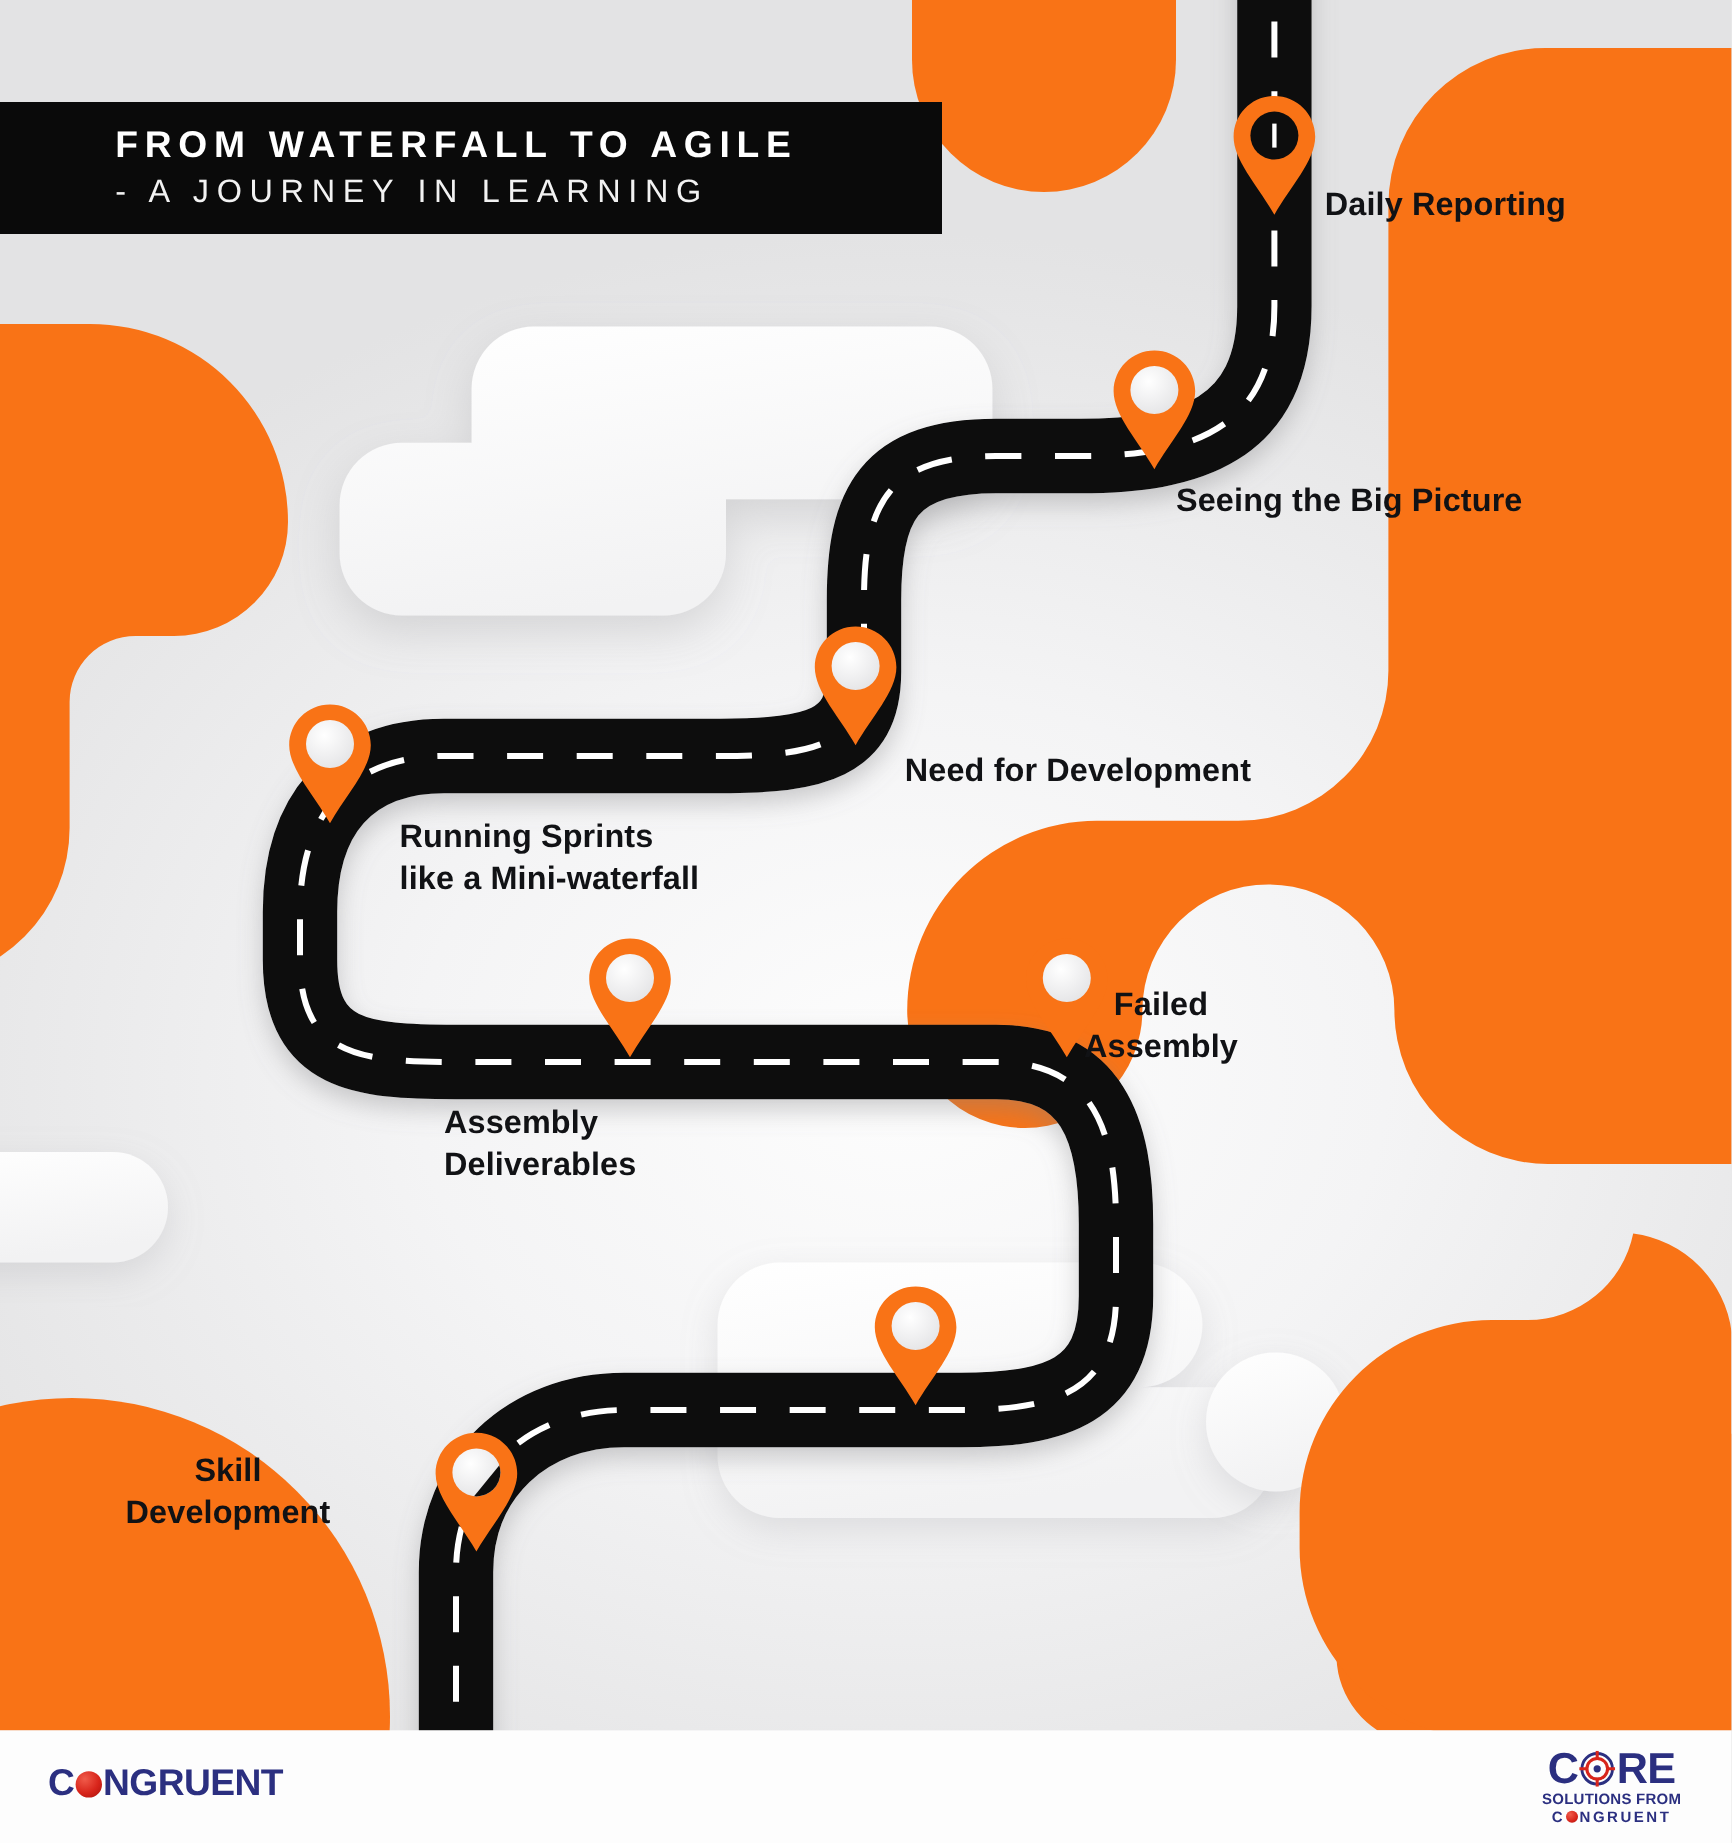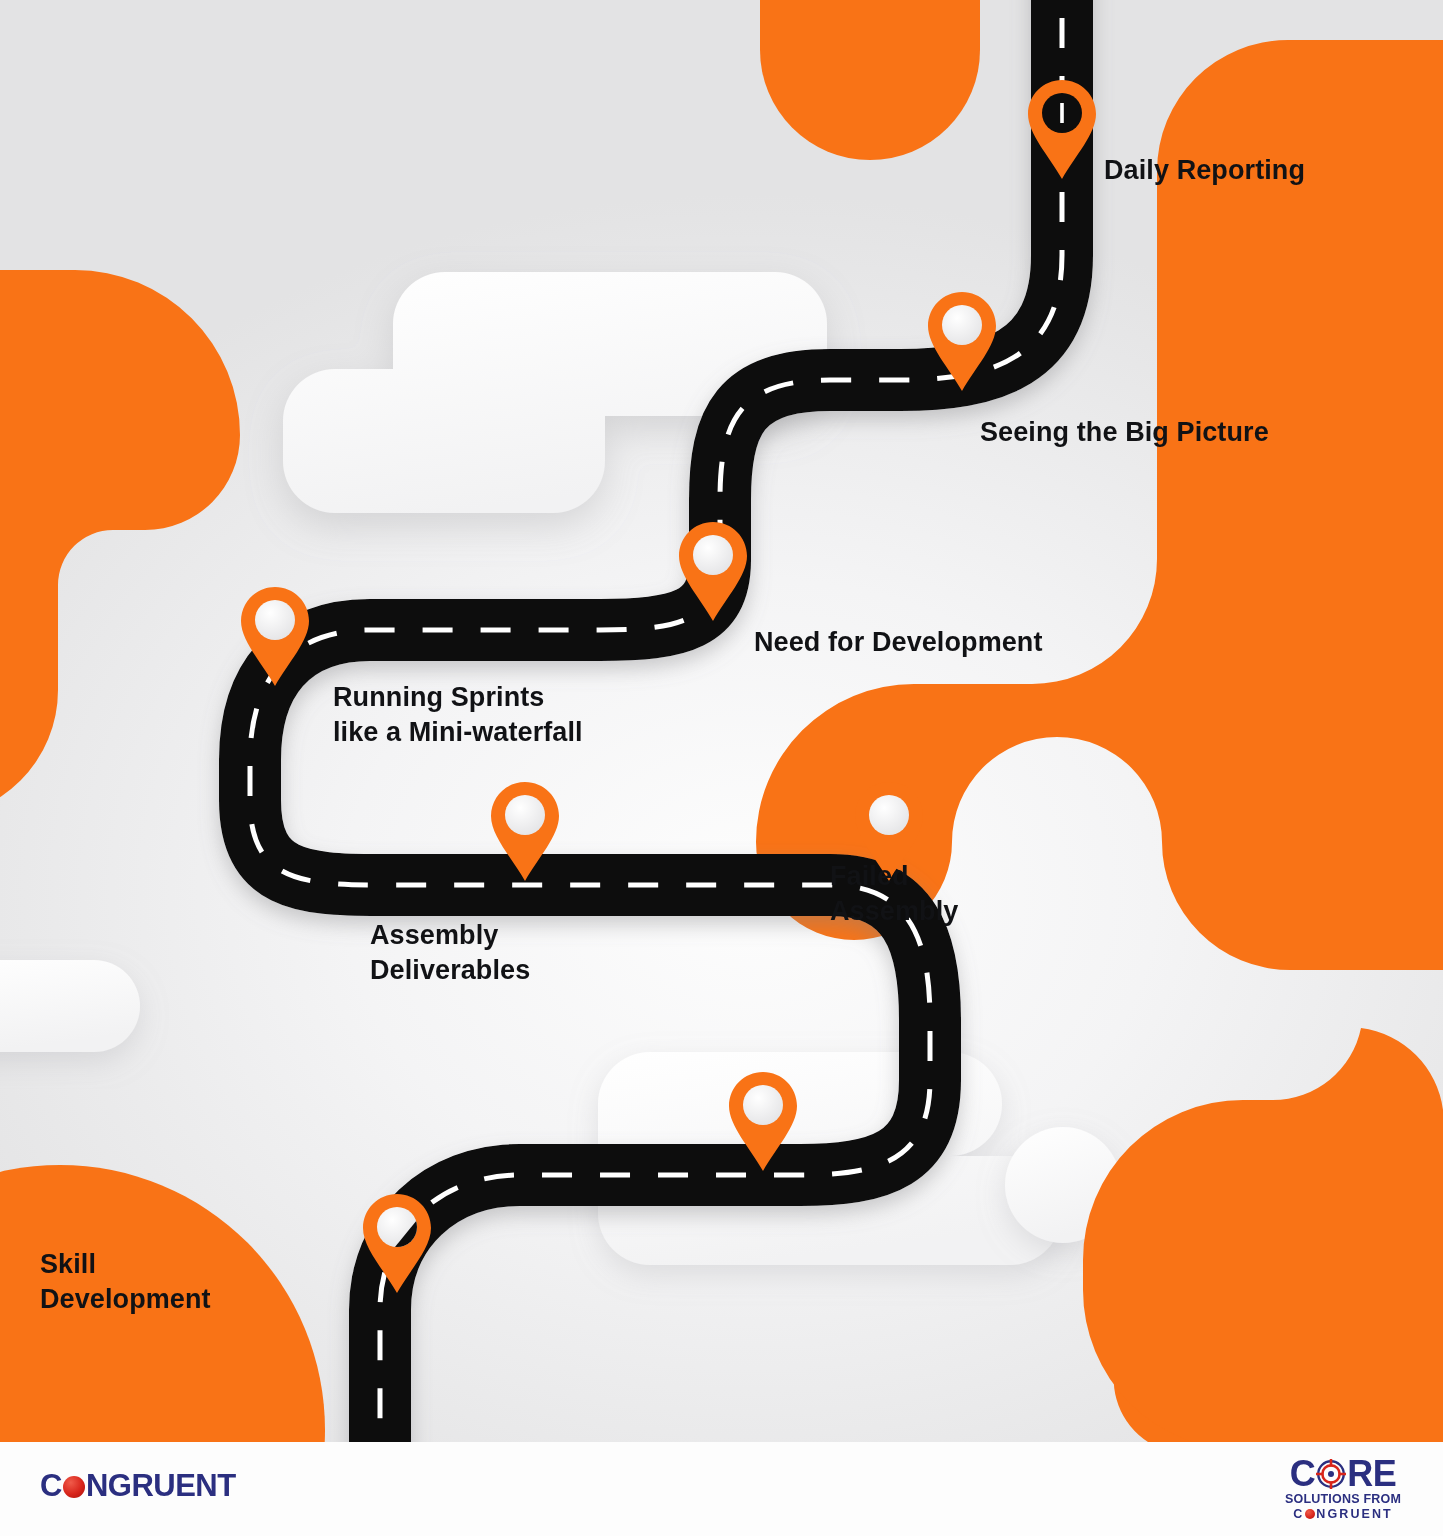--- a/index.html
+++ b/index.html
@@ -57,21 +57,21 @@
   .label {
     position:absolute;
     color:#111215;
     font-size:27px;
     font-weight:bold;
     line-height:1.28;
     letter-spacing:0.1px;
     white-space:pre;
     z-index:26;
   }
-  .label.right { text-align:left;margin-top:39px; }
+  .label.right { text-align:center; }
   
   .footer {
     position:absolute; left:0; top:1442px;
     width:1443px; height:94px;
     background:#fdfdfd;
     z-index:40;
   }
   .footer-logo-left {
     position:absolute; left:40px; top:28px;
     display:flex; align-items:center;
@@ -311,24 +311,28 @@
           </clipPath>
       </defs>
       <path d="M37,2 C18.2,2 3,17.2 3,36 C3,56 24,78 37,101 C50,78 71,56 71,36 C71,17.2 55.8,2 37,2 Z" fill="#F97316"></path>
       <circle cx="37" cy="35" r="20" fill="url(#pg8)"></circle>
       <g clip-path="url(#clip8)">
         <path d="M70,12 L26,66 L80,66 Z" fill="#0D0D0D"></path>
       </g>
     </svg>
   </div>
 
+  <div class="title-block">
+    <div class="title-line1">FROM WATERFALL TO AGILE</div>
+    <div class="title-line2">- A JOURNEY IN LEARNING</div>
+  </div>
 
   <div class="label" style="left:1104px; top:153px;">Daily Reporting</div>
 
-  <div class="label" style="left:980px; top:415px;">Seeing the Big Picture</div>
+  <div class="label" style="left:980px; top:400px;">Seeing the Big Picture</div>
 
   <div class="label" style="left:754px; top:625px;">Need for Development</div>
 
   <div class="label" style="left:333px; top:680px;">Running Sprints
 like a Mini-waterfall</div>
 
   <div class="label" style="left:370px; top:918px;">Assembly
 Deliverables</div>
 
   <div class="label right" style="left:830px; top:820px; width:275px;">Failed

